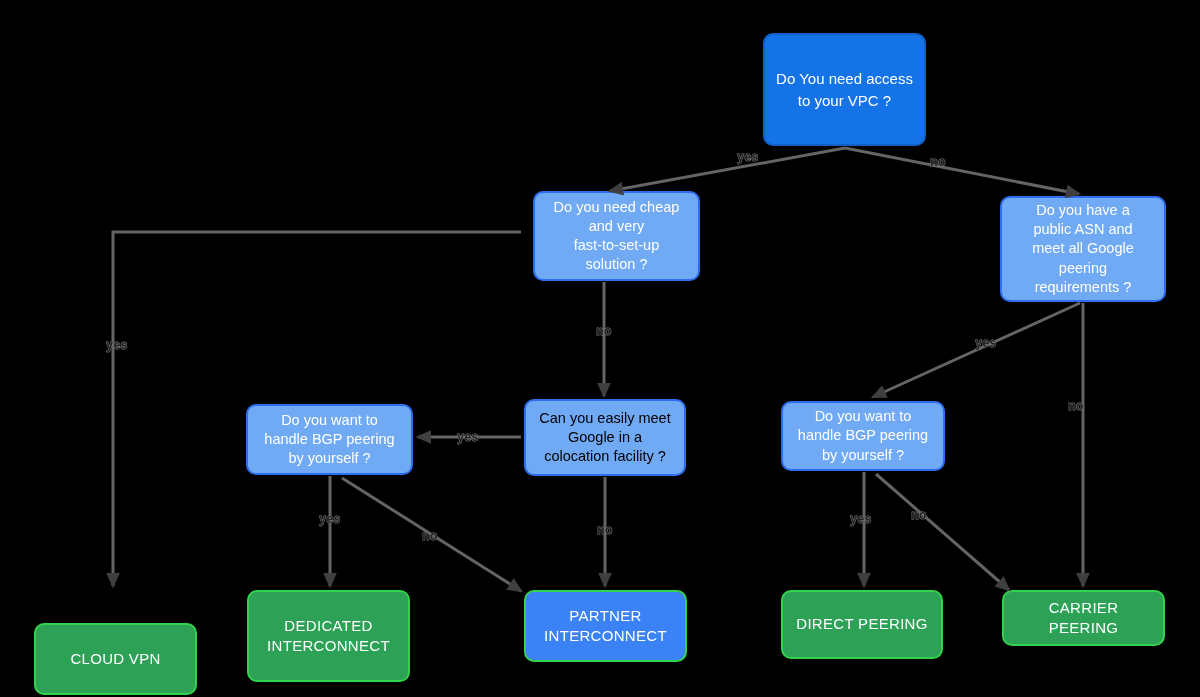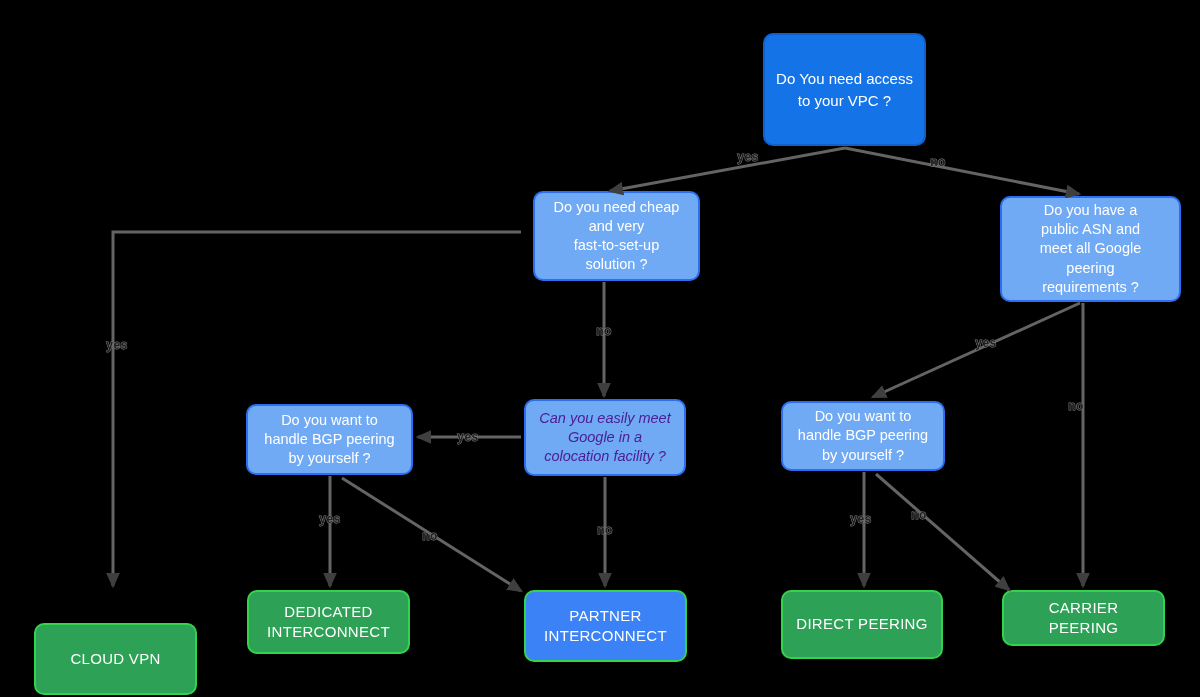--- a/index.html
+++ b/index.html
@@ -31,46 +31,46 @@
     <div class="node root" style="left: 763px; top: 33px; width: 163px; height: 113px; background: rgb(21, 115, 232); border-color: rgb(17, 96, 201); color: rgb(255, 255, 255);">
       <span>Do You need access
 to your VPC ?</span>
     </div>
     <div class="node decision" style="left: 521px; top: 191px; width: 167px; height: 90px; background: rgb(112, 169, 244); border-color: rgb(45, 110, 240); color: rgb(255, 255, 255); margin-left: 12px;">
       <span>Do you need cheap
 and very
 fast-to-set-up
 solution ?</span>
     </div>
-    <div class="node decision" style="left: 1000px; top: 196px; width: 181px; height: 106px; background: rgb(112, 169, 244); border-color: rgb(45, 110, 240); color: rgb(255, 255, 255);">
+    <div class="node decision" style="left: 1000px; top: 196px; width: 166px; height: 106px; background: rgb(112, 169, 244); border-color: rgb(45, 110, 240); color: rgb(255, 255, 255);">
       <span>Do you have a
 public ASN and
 meet all Google
 peering
 requirements ?</span>
     </div>
     <div class="node decision" style="left: 246px; top: 404px; width: 167px; height: 71px; background: rgb(112, 169, 244); border-color: rgb(45, 110, 240); color: rgb(255, 255, 255);">
       <span>Do you want to
 handle BGP peering
 by yourself ?</span>
     </div>
-    <div class="node decision" style="left: 524px; top: 399px; width: 162px; height: 77px; background: rgb(112, 169, 244); border-color: rgb(45, 110, 240); color: #4c1d95; font-style: italic;">
+    <div class="node decision" style="left: 524px; top: 399px; width: 162px; height: 77px; background: rgb(112, 169, 244); border-color: rgb(45, 110, 240); color: #000000;">
       <span>Can you easily meet
 Google in a
 colocation facility ?</span>
     </div>
     <div class="node decision" style="left: 781px; top: 401px; width: 164px; height: 70px; background: rgb(112, 169, 244); border-color: rgb(45, 110, 240); color: rgb(255, 255, 255);">
       <span>Do you want to
 handle BGP peering
 by yourself ?</span>
     </div>
     <div class="node result" style="left: 34px; top: 590px; width: 163px; height: 72px; background: rgb(45, 161, 85); border-color: rgb(50, 212, 75); color: rgb(255, 255, 255); margin-top: 33px;">
       <span>CLOUD VPN</span>
     </div>
-    <div class="node result" style="left: 247px; top: 590px; width: 163px; height: 64px; background: rgb(45, 161, 85); border-color: rgb(50, 212, 75); color: rgb(255, 255, 255);">
+    <div class="node result" style="left: 247px; top: 590px; width: 163px; height: 92px; background: rgb(45, 161, 85); border-color: rgb(50, 212, 75); color: rgb(255, 255, 255);">
       <span>DEDICATED
 INTERCONNECT</span>
     </div>
     <div class="node result" style="left: 524px; top: 590px; width: 163px; height: 72px; background: #3b82f6; border-color: rgb(50, 212, 75); color: rgb(255, 255, 255);">
       <span>PARTNER
 INTERCONNECT</span>
     </div>
     <div class="node result" style="left: 781px; top: 590px; width: 162px; height: 69px; background: rgb(45, 161, 85); border-color: rgb(50, 212, 75); color: rgb(255, 255, 255);">
       <span>DIRECT PEERING</span>
     </div>

